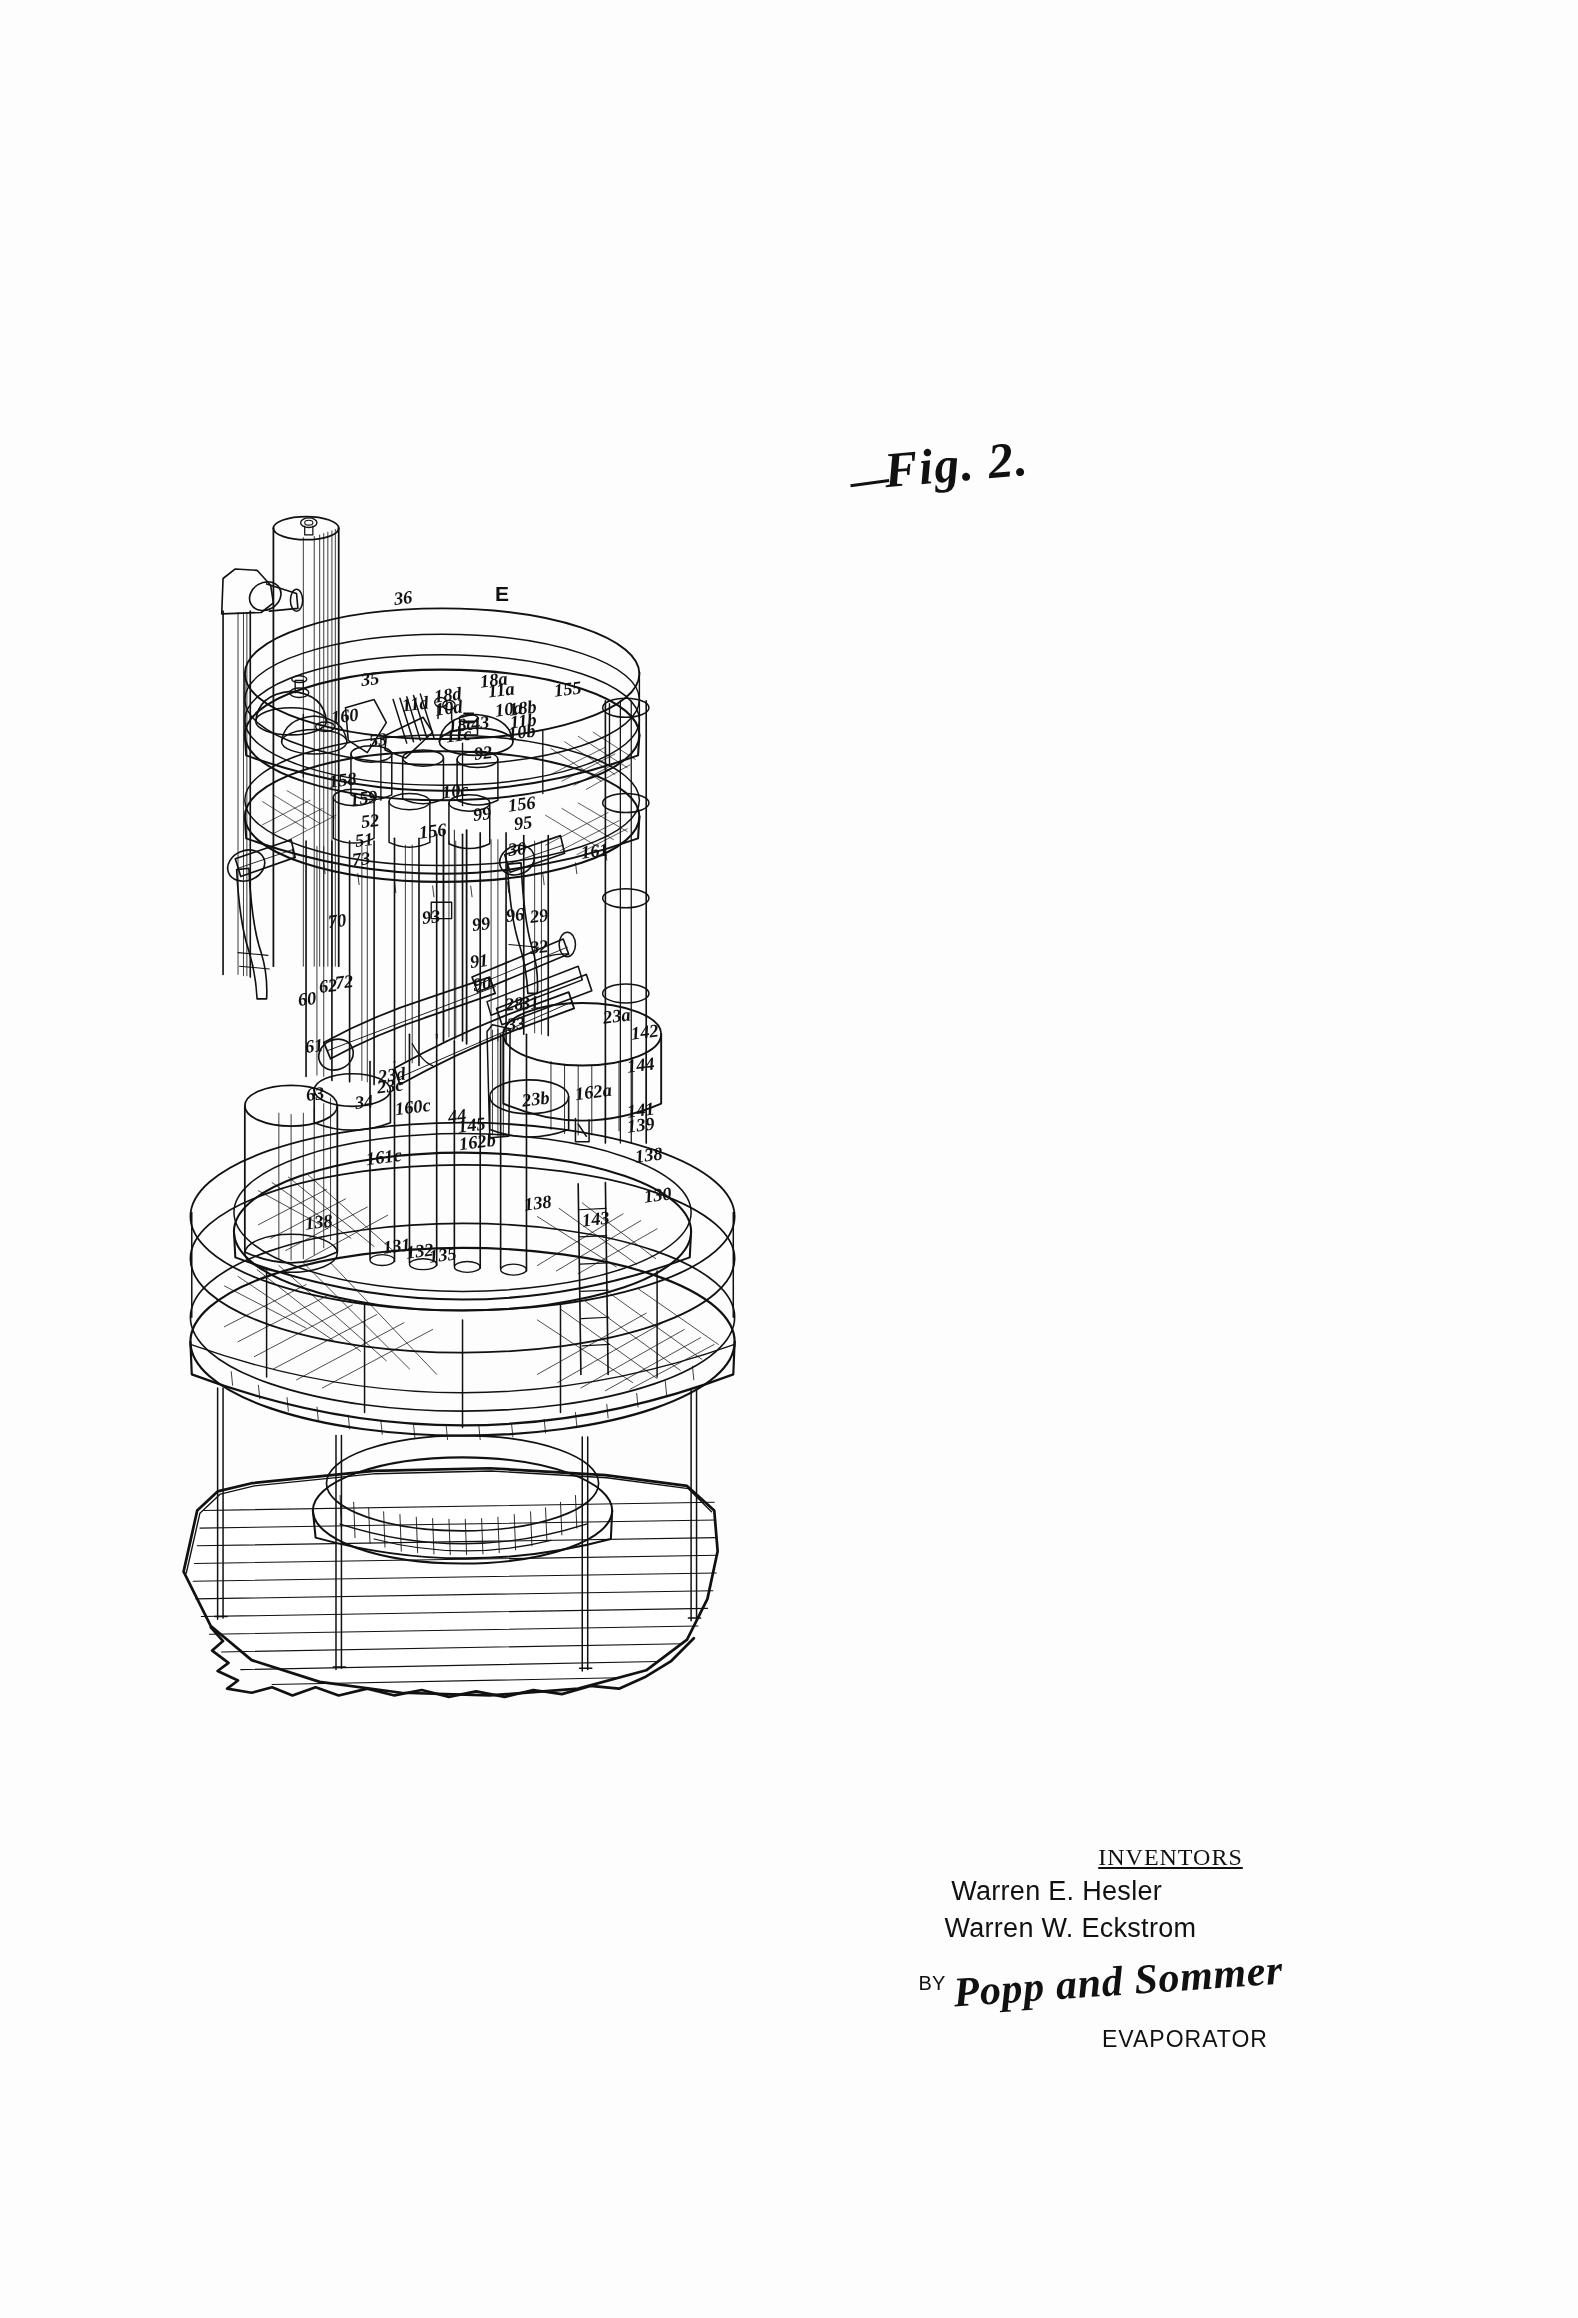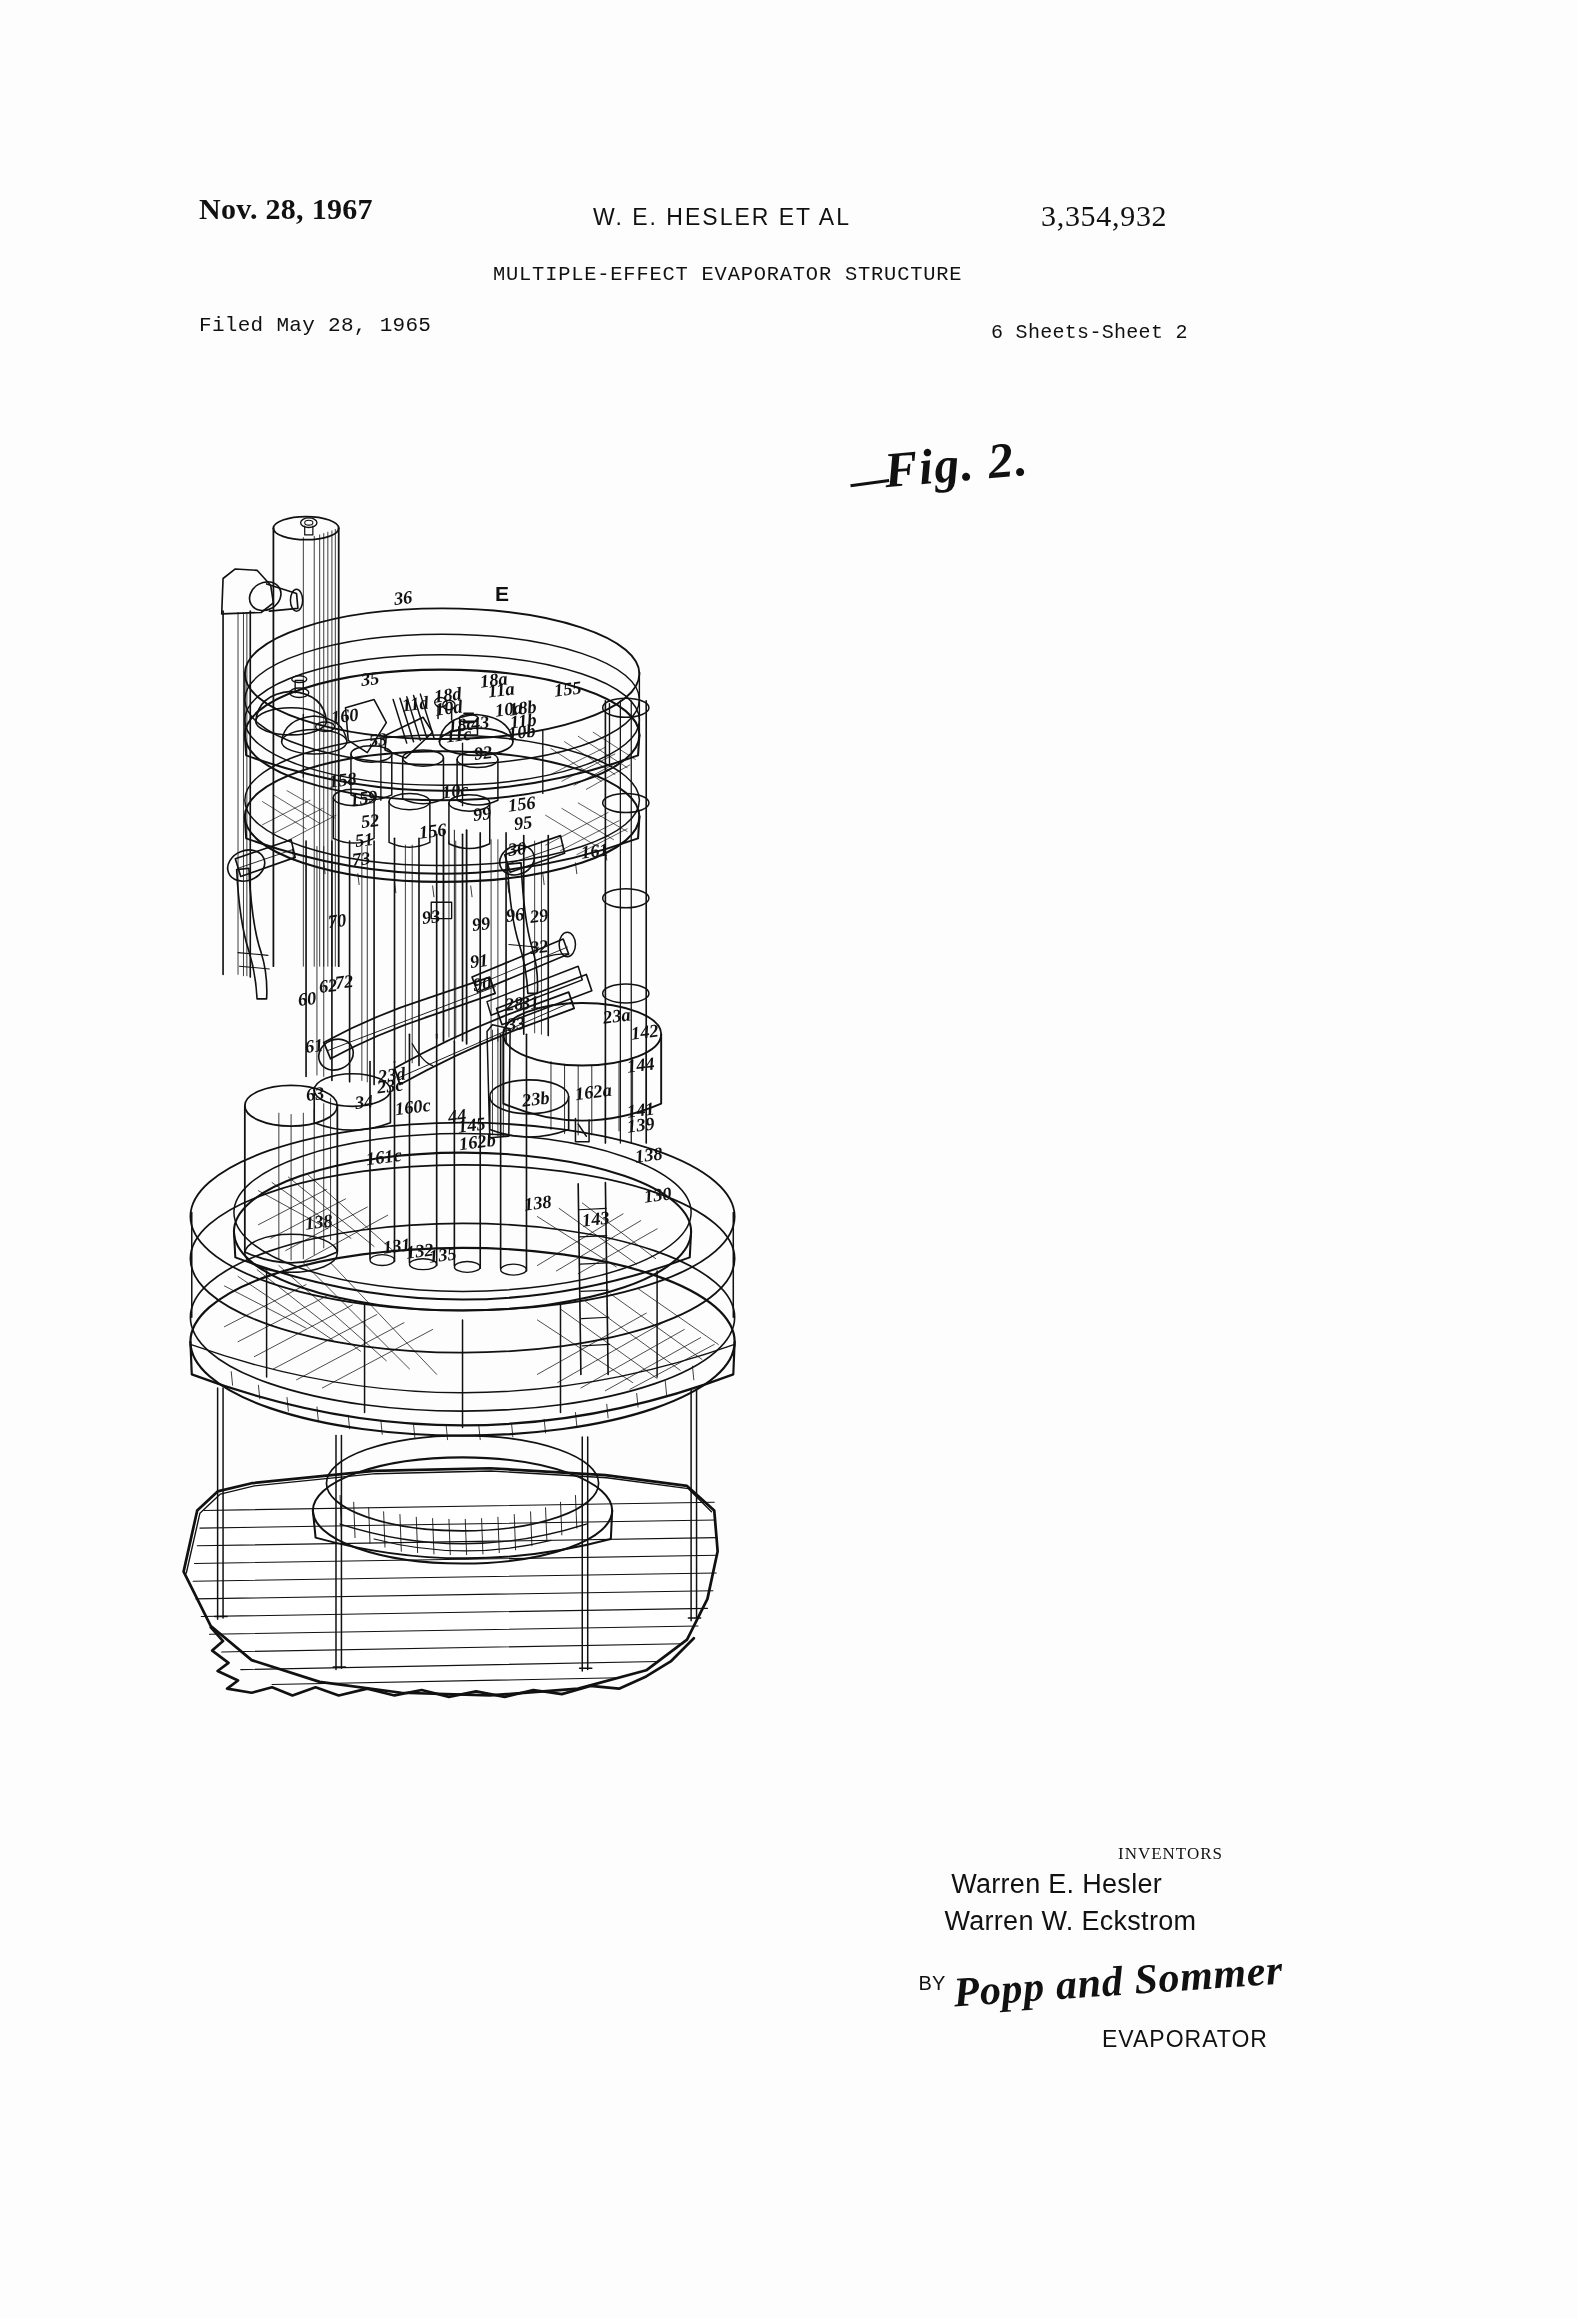--- a/index.html
+++ b/index.html
@@ -56,22 +56,22 @@
   }
   .figlabel .dash{
     position:absolute;left:-35px;top:39px;width:39px;height:3.4px;background:#111;
     transform:rotate(-3deg);
   }
 
   
   .inv{position:absolute;left:939px;top:1844px;width:381px;}
   .inv .lbl{
     font-family:"Liberation Serif", serif;
-    font-size:17px;letter-spacing:1px;
-    text-align:center;margin-left:82px;
+    font-size:24px;letter-spacing:1px;
+    text-align:center;margin-left:82px;text-decoration:underline;
   }
   .inv .n1,.inv .n2{
     font-family:"Liberation Sans", sans-serif;
     font-size:27px;margin-top:5.4px;letter-spacing:0.3px;
   }
   .inv .n1{margin-left:12.2px;}
   .inv .n2{margin-left:5.4px;}
   .inv .by{
     position:absolute;left:-20.4px;top:128px;
     font-family:"Liberation Sans", sans-serif;
@@ -105,28 +105,20 @@
     transform:rotate(-7deg);
   }
   .ref.big{font-size:21px;}
   .ref.up{font-style:normal;font-weight:bold;transform:rotate(0deg);font-family:"Liberation Sans",sans-serif;}
 </style>
 </head>
 <body>
 
 <div class="page">
 
-  <div class="hdr">
-    <div class="date">Nov. 28, 1967</div>
-    <div class="names">W. E. HESLER  ET AL</div>
-    <div class="patno">3,354,932</div>
-    <div class="title">MULTIPLE-EFFECT EVAPORATOR STRUCTURE</div>
-    <div class="filed">Filed May 28, 1965</div>
-    <div class="sheets">6 Sheets-Sheet 2</div>
-  </div>
 
   <div class="figlabel">
     <span class="dash"></span>
     <span>Fig. 2.</span>
   </div>
 
   <div class="draw">
     <svg viewBox="0 0 1320 2380" preserveAspectRatio="none">
       <g fill="none" stroke="#111" stroke-width="2.2" stroke-linecap="round" stroke-linejoin="round">
 

